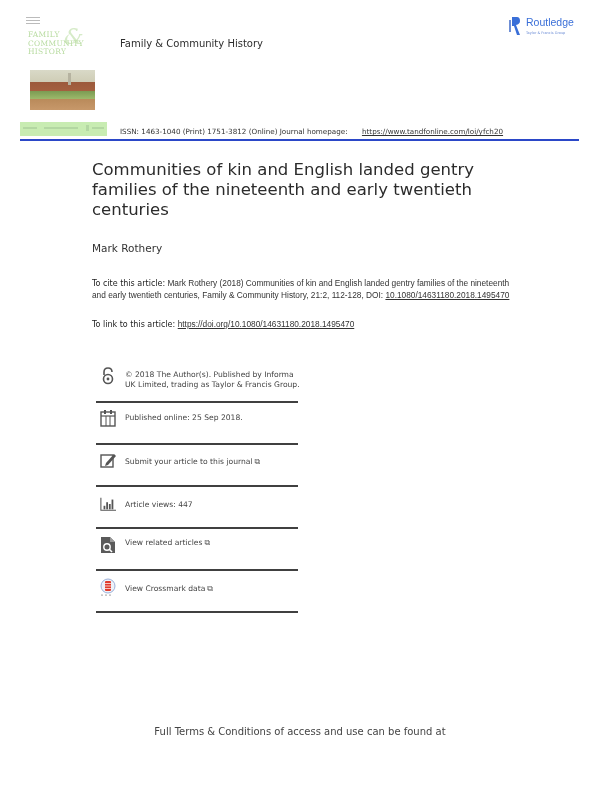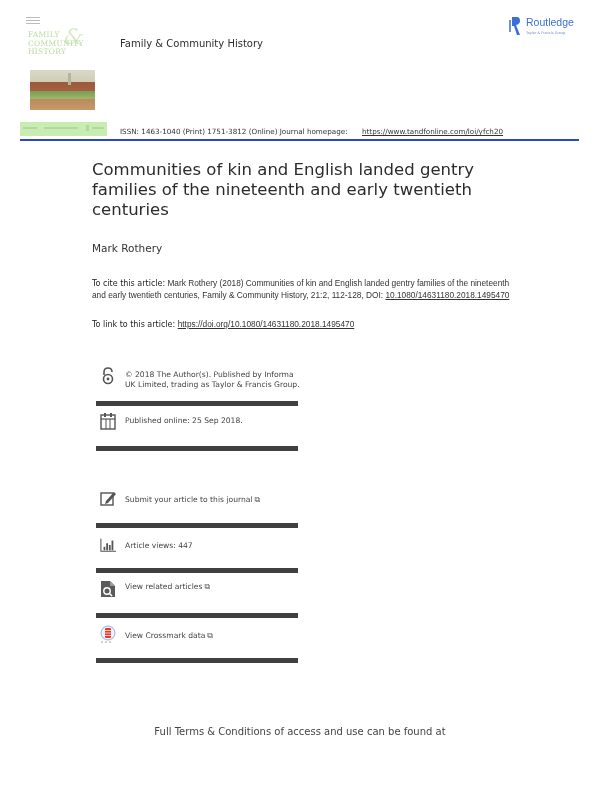--- a/index.html
+++ b/index.html
@@ -42,21 +42,21 @@
     .author { left: 92px; top: 242px; font-size: 10.5px; color:#333; }
 
     .cite { left: 92px; top: 278px; width: 430px; font-family:"Liberation Sans", sans-serif;
             font-size: 8.3px; line-height: 10.5px; color:#333; }
     .cite b, .link b { font-family:"DejaVu Sans", sans-serif; font-weight: normal; color:#222; font-size:8px; }
     .cite a, .link a { color:#333; text-decoration: underline; }
     .link { left: 92px; top: 319px; font-family:"Liberation Sans", sans-serif; font-size: 8.3px; color:#333; white-space:nowrap; }
 
     
     .info-list { left: 96px; top: 365px; width: 202px; }
-    .info-item { position: relative; border-bottom: 5px solid #404040; }
+    .info-item { position: relative; border-bottom: 2px solid #404040; }
     .info-item .ico { position:absolute; left:4px; width:16px; height:18px; }
     .info-item .txt { position:absolute; left:29px; font-size:7.6px; line-height:9.5px; color:#444; width:175px; }
     .ext { font-size:8px; color:#555; margin-left:2px; }
   </style>
 </head>
 <body>
 
 <div class="abs cover">
   <div class="cover-meta">
       <div></div>
@@ -124,21 +124,21 @@
       <rect x="1" y="3" width="14" height="14" fill="none" stroke="#555" stroke-width="1.4"></rect>
       <line x1="1" y1="7" x2="15" y2="7" stroke="#555" stroke-width="1.2"></line>
       <line x1="6" y1="7" x2="6" y2="17" stroke="#555" stroke-width="1"></line>
       <line x1="10" y1="7" x2="10" y2="17" stroke="#555" stroke-width="1"></line>
       <rect x="4" y="1" width="2" height="4" fill="#555"></rect>
         <rect x="10" y="1" width="2" height="4" fill="#555"></rect>
     </svg>
     <div class="txt" style="top:10px;">Published online: 25 Sep 2018.</div>
   </div>
 
-  <div class="info-item" style="height:40px;margin-top:32px;">
+  <div class="info-item" style="height:40px;">
     <svg class="ico" style="top:6px;" viewBox="0 0 16 18">
       <rect x="1" y="4" width="12" height="12" fill="none" stroke="#555" stroke-width="1.4"></rect>
       <path d="M6 12 L14 3 L16 5 L8 14 L5 15 Z" fill="#555"></path>
     </svg>
     <div class="txt" style="top:12px;">
       <span>Submit your article to this journal</span><span class="ext">⧉</span>
     </div>
   </div>
 
   <div class="info-item" style="height:40px;">

